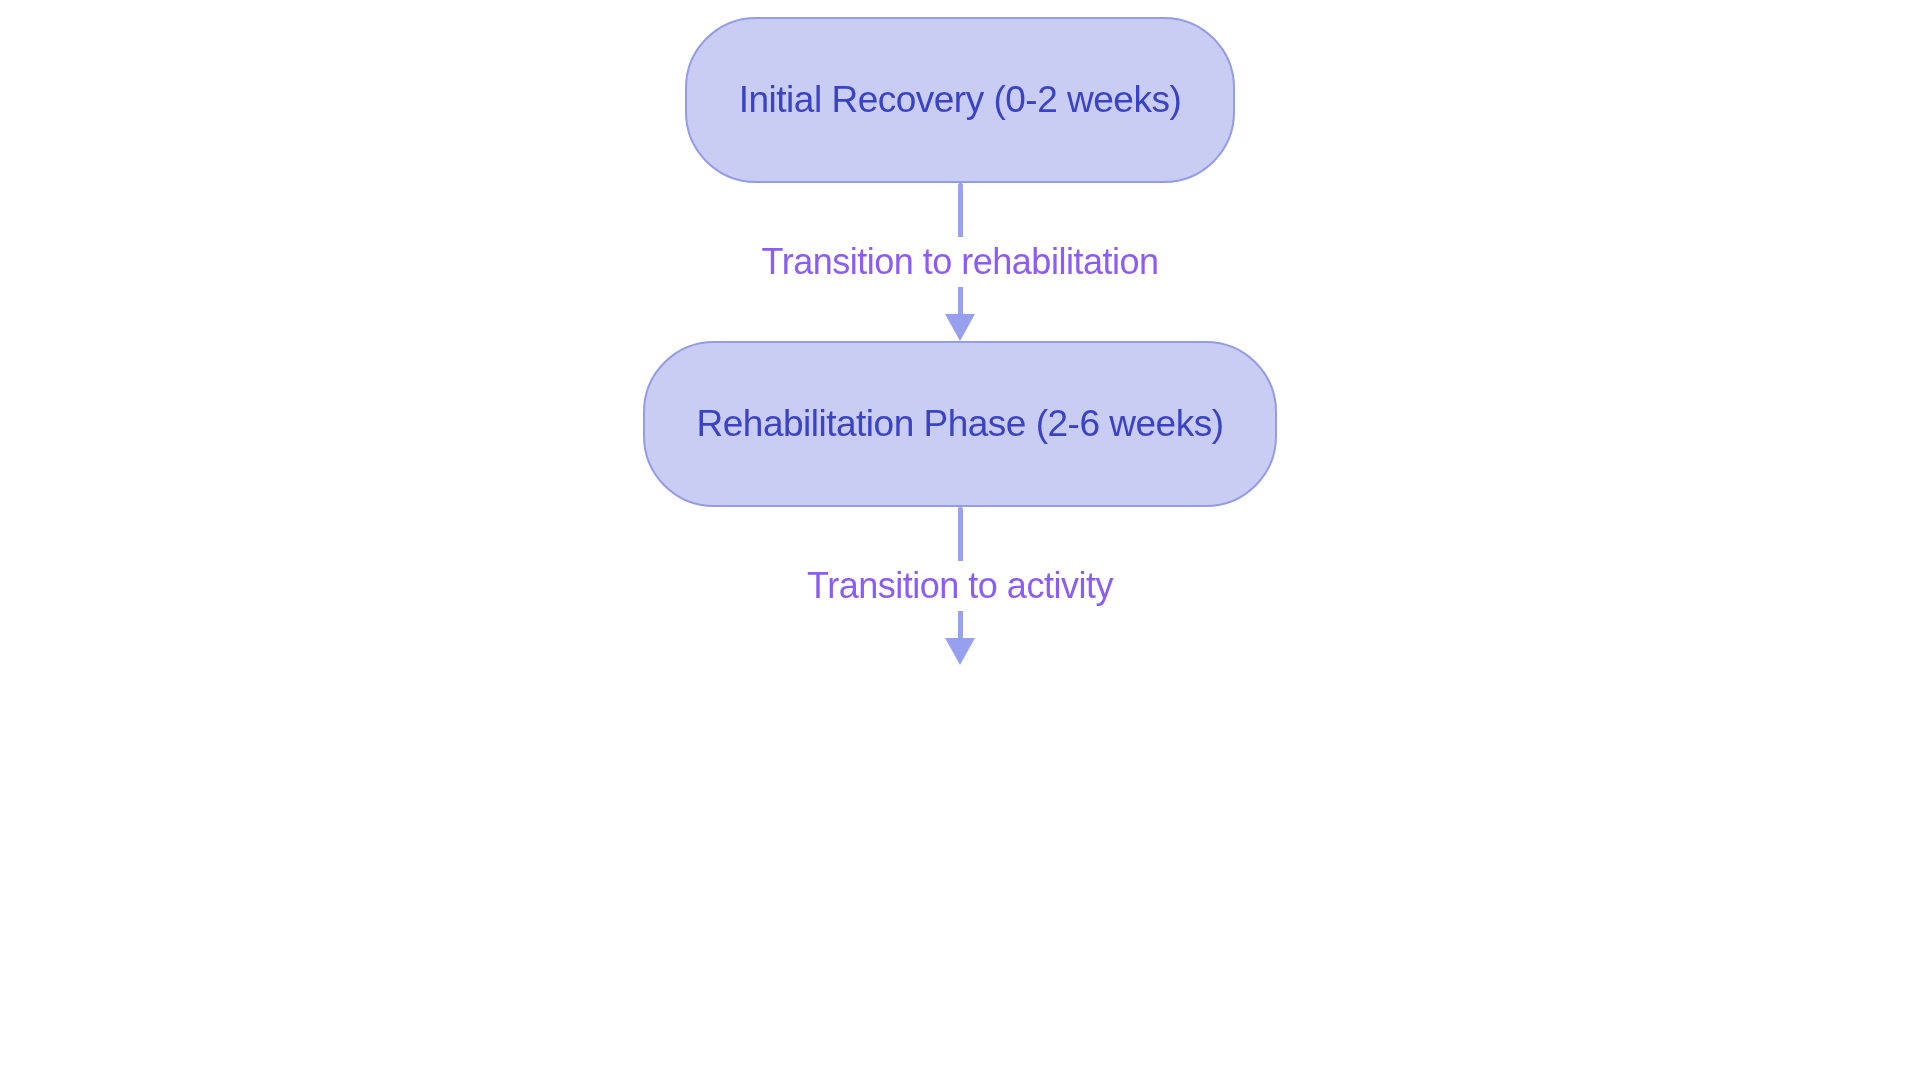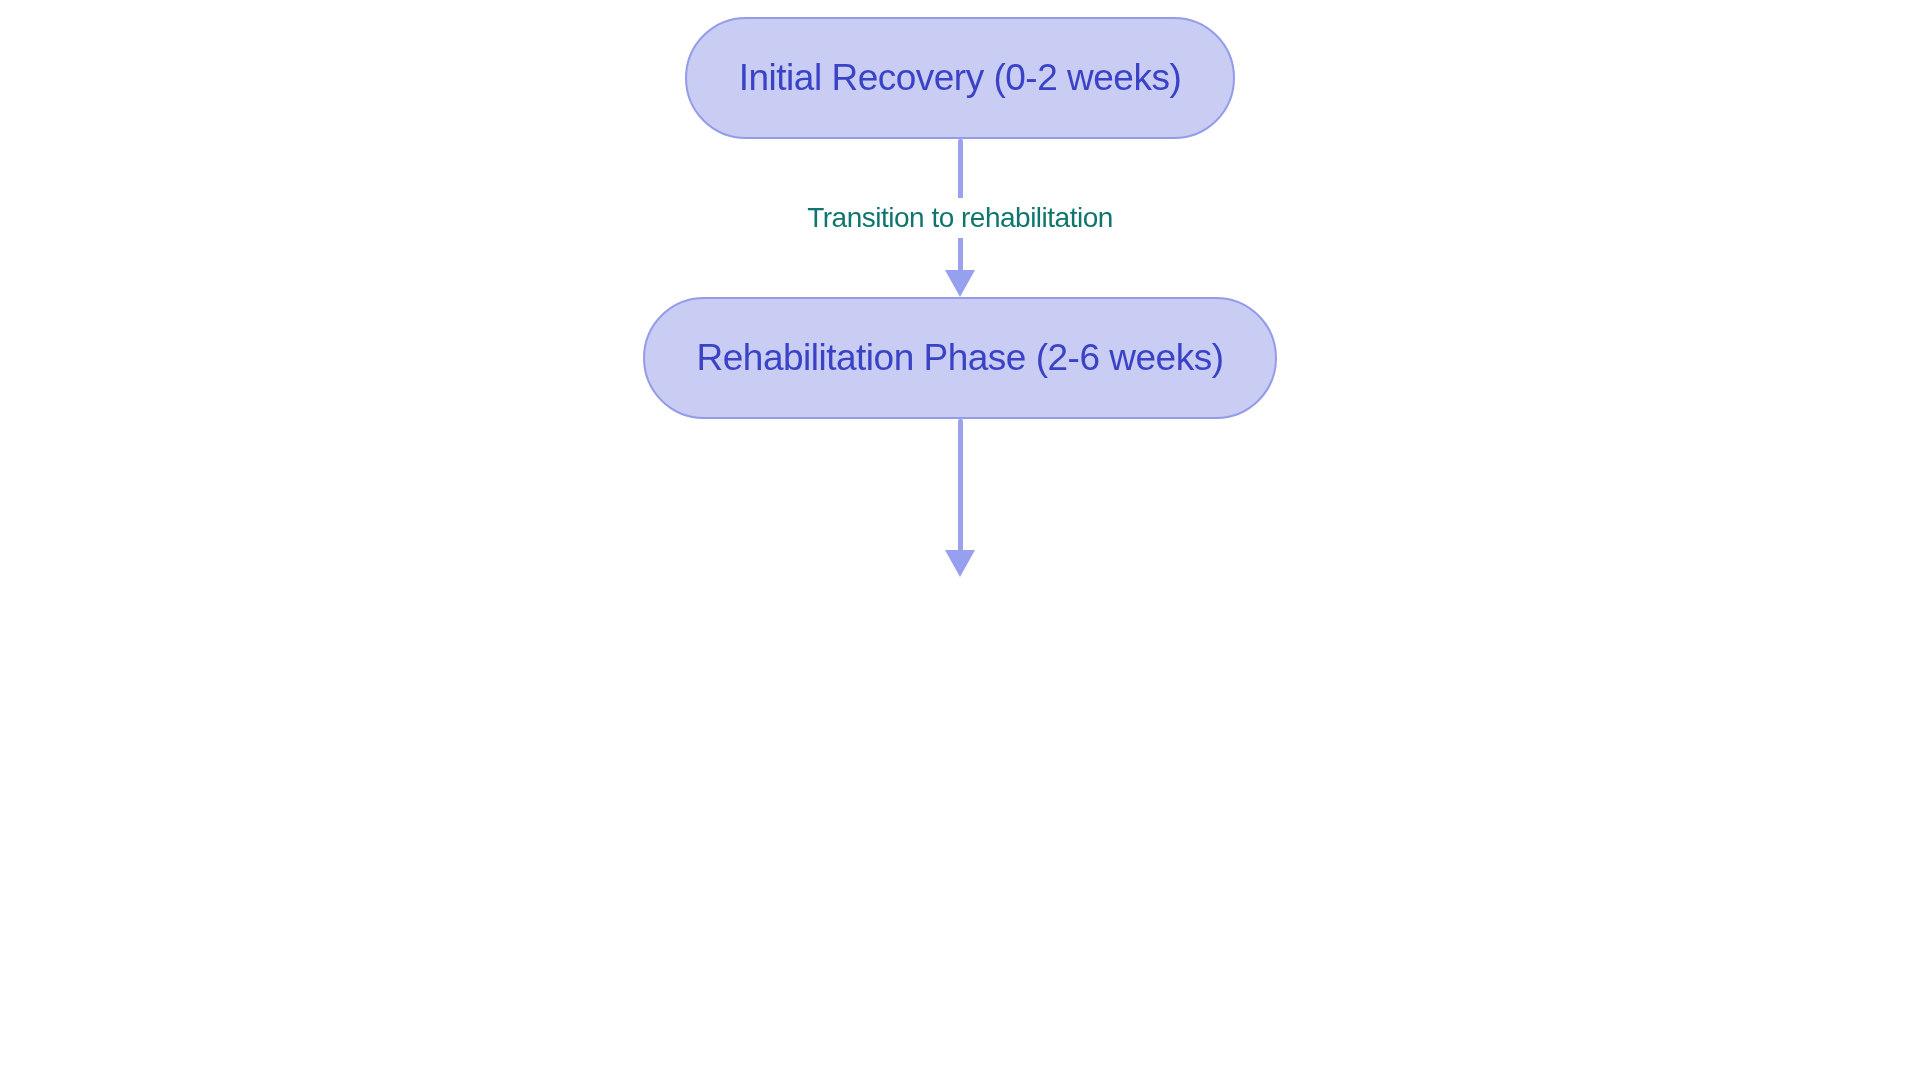--- a/index.html
+++ b/index.html
@@ -16,21 +16,21 @@
   .flowchart {
     width: 1920px;
     height: 1083px;
     display: flex;
     flex-direction: column;
     align-items: center;
     padding-top: 17px;
     box-sizing: border-box;
   }
   .node {
-    height: 122px;
+    height: 166px;
     border-radius: 71px;
     background: #c9ccf3;
     border: 2.5px solid #949be9;
     display: flex;
     align-items: center;
     justify-content: center;
     padding: 12px 52px;
     box-sizing: border-box;
     flex: 0 0 auto;
   }
@@ -65,23 +65,23 @@
     border-right: 15px solid transparent;
     border-top: 27px solid #97a0ee;
   }
   .edge-label {
     position: absolute;
     top: 50%;
     left: 50%;
     transform: translate(-50%, -50%);
     background: #ffffff;
     padding: 4px 16px;
-    font-size: 28px;
+    font-size: 36px;
     letter-spacing: -0.5px;
-    color: #0f766e;
+    color: #8b5cf6;
     white-space: nowrap;
   }
 </style>
 </head>
 <body>
 
 <div class="flowchart">
 
   <div class="node">
     <span class="node-label">Initial Recovery (0-2 weeks)</span>
@@ -95,16 +95,17 @@
 
   <div class="node">
     <span class="node-label">Rehabilitation Phase (2-6 weeks)</span>
   </div>
 
 
 
   <div class="edge">
     <div class="edge-line"></div>
     <div class="arrowhead"></div>
+    <span class="edge-label">Transition to activity</span>
   </div>
 
 
 </div>
 
 </body></html>

